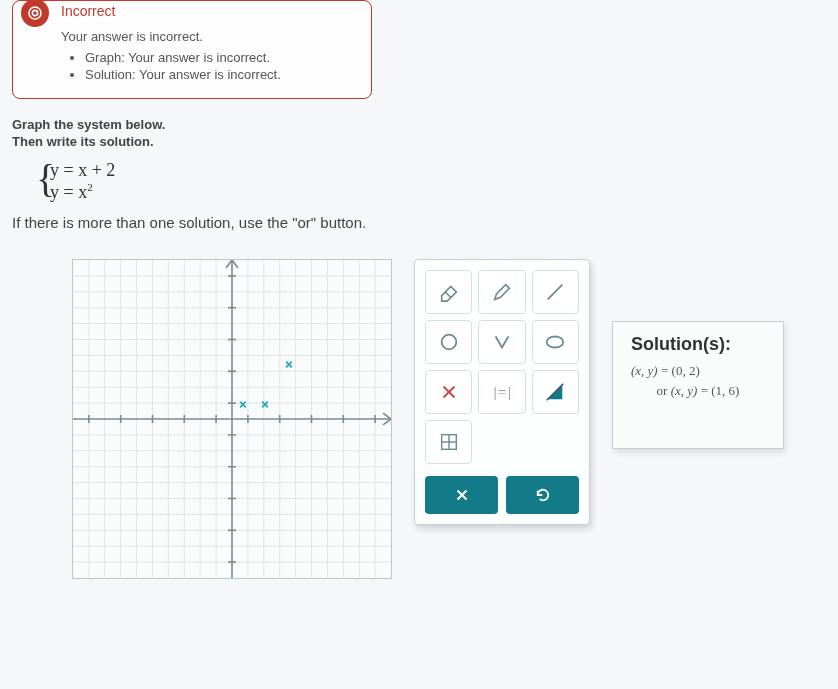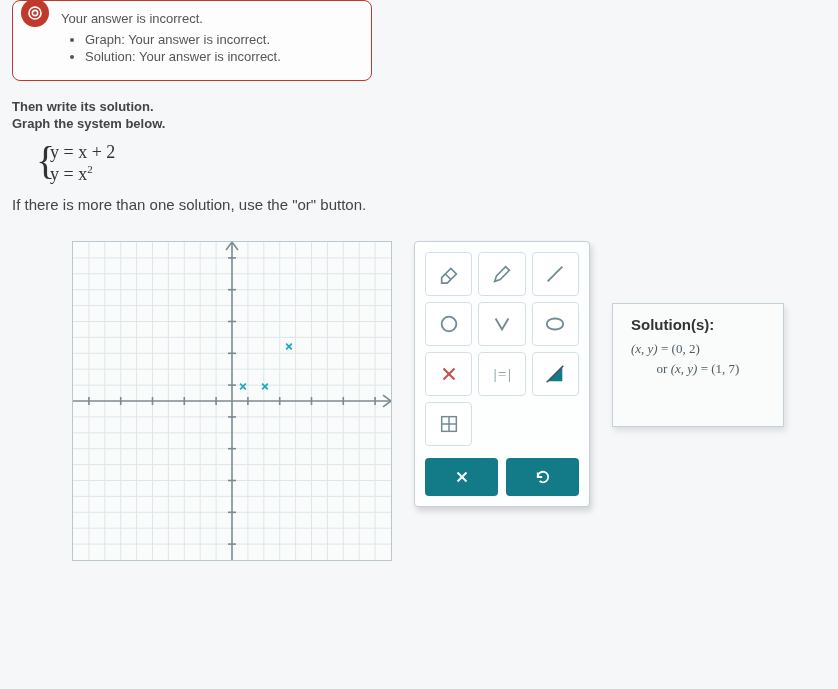--- a/index.html
+++ b/index.html
@@ -166,51 +166,52 @@
     padding: 12px 18px 48px 18px;
     margin-top: 62px;
     width: 172px;
     color:#4e5b61;
     font-family: 'Times New Roman', serif;
     box-shadow: 2px 4px 6px rgba(0,0,0,0.1);
   }
   .solution-panel .sol-title {
     font-family: Arial, sans-serif;
     font-weight: bold;
-    font-size: 15px;
+    font-size: 18px;
     margin-bottom: 6px;
     color:#333;
   }
   .solution-panel .sol-line {
     font-size: 13px;
     line-height:1.5;
     white-space: nowrap;
   }
   .solution-panel .italic { font-style: italic; }
 </style>
 </head>
 <body>
 
 <div class="feedback-box">
   <div class="feedback-icon">
     <svg viewBox="0 0 24 24" fill="none" stroke="#fff" stroke-width="2.4">
       <circle cx="12" cy="12" r="9"></circle>
       <circle cx="12" cy="12" r="4"></circle>
     </svg>
   </div>
+  <div class="feedback-title">Incorrect</div>
   <div class="feedback-msg">Your answer is incorrect.</div>
   <ul class="feedback-list">
     <li><b>Graph:</b> <span>Your answer is incorrect.</span></li>
     <li><b>Solution:</b> <span>Your answer is incorrect.</span></li>
   </ul>
 </div>
 
 <div class="instructions">
+  <span>Graph the system below.</span>
   <span>Then write its solution.</span>
-  <span>Graph the system below.</span>
 </div>
 
 <div class="equation-block">
   <span class="brace">{</span>
   <div class="eq-line">y = x + 2</div>
   <div class="eq-line"><span>y = x</span><sup>2</sup></div>
 </div>
 
 <div class="subinstr">If there is more than one solution, use the "or" button.</div>
 
@@ -363,17 +364,17 @@
       </div>
     </div>
   </div>
 
   <div class="solution-panel">
     <div class="sol-title">Solution(s):</div>
     <div class="sol-line">
       <span class="italic">(x, y)</span> <span>=</span> <span>(0, 2)</span>
     </div>
     <div class="sol-line" style="text-align:center;">
-      <span>or</span> <span class="italic">(x, y)</span> <span>=</span> <span>(1, 7)</span>
+      <span>or</span> <span class="italic">(x, y)</span> <span>=</span> <span>(1, 6)</span>
     </div>
   </div>
 
 </div>
 
 </body></html>

